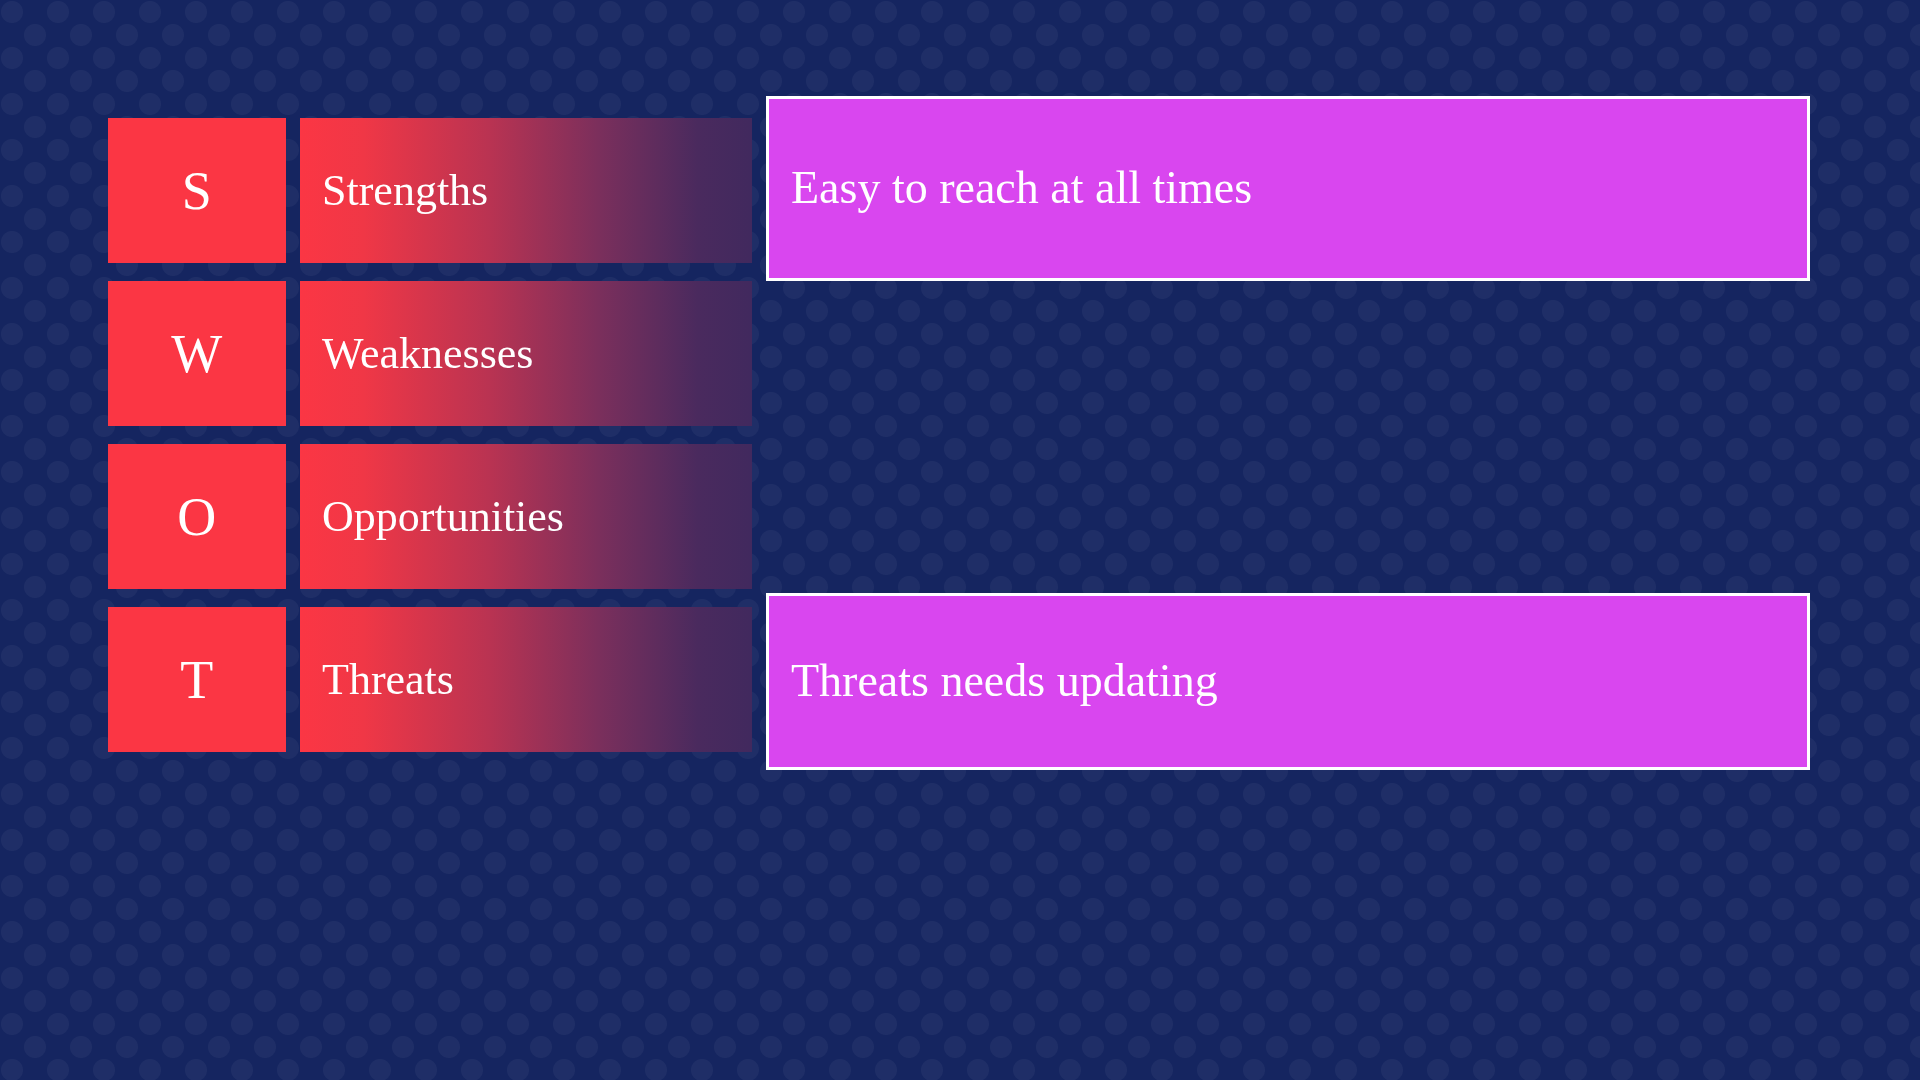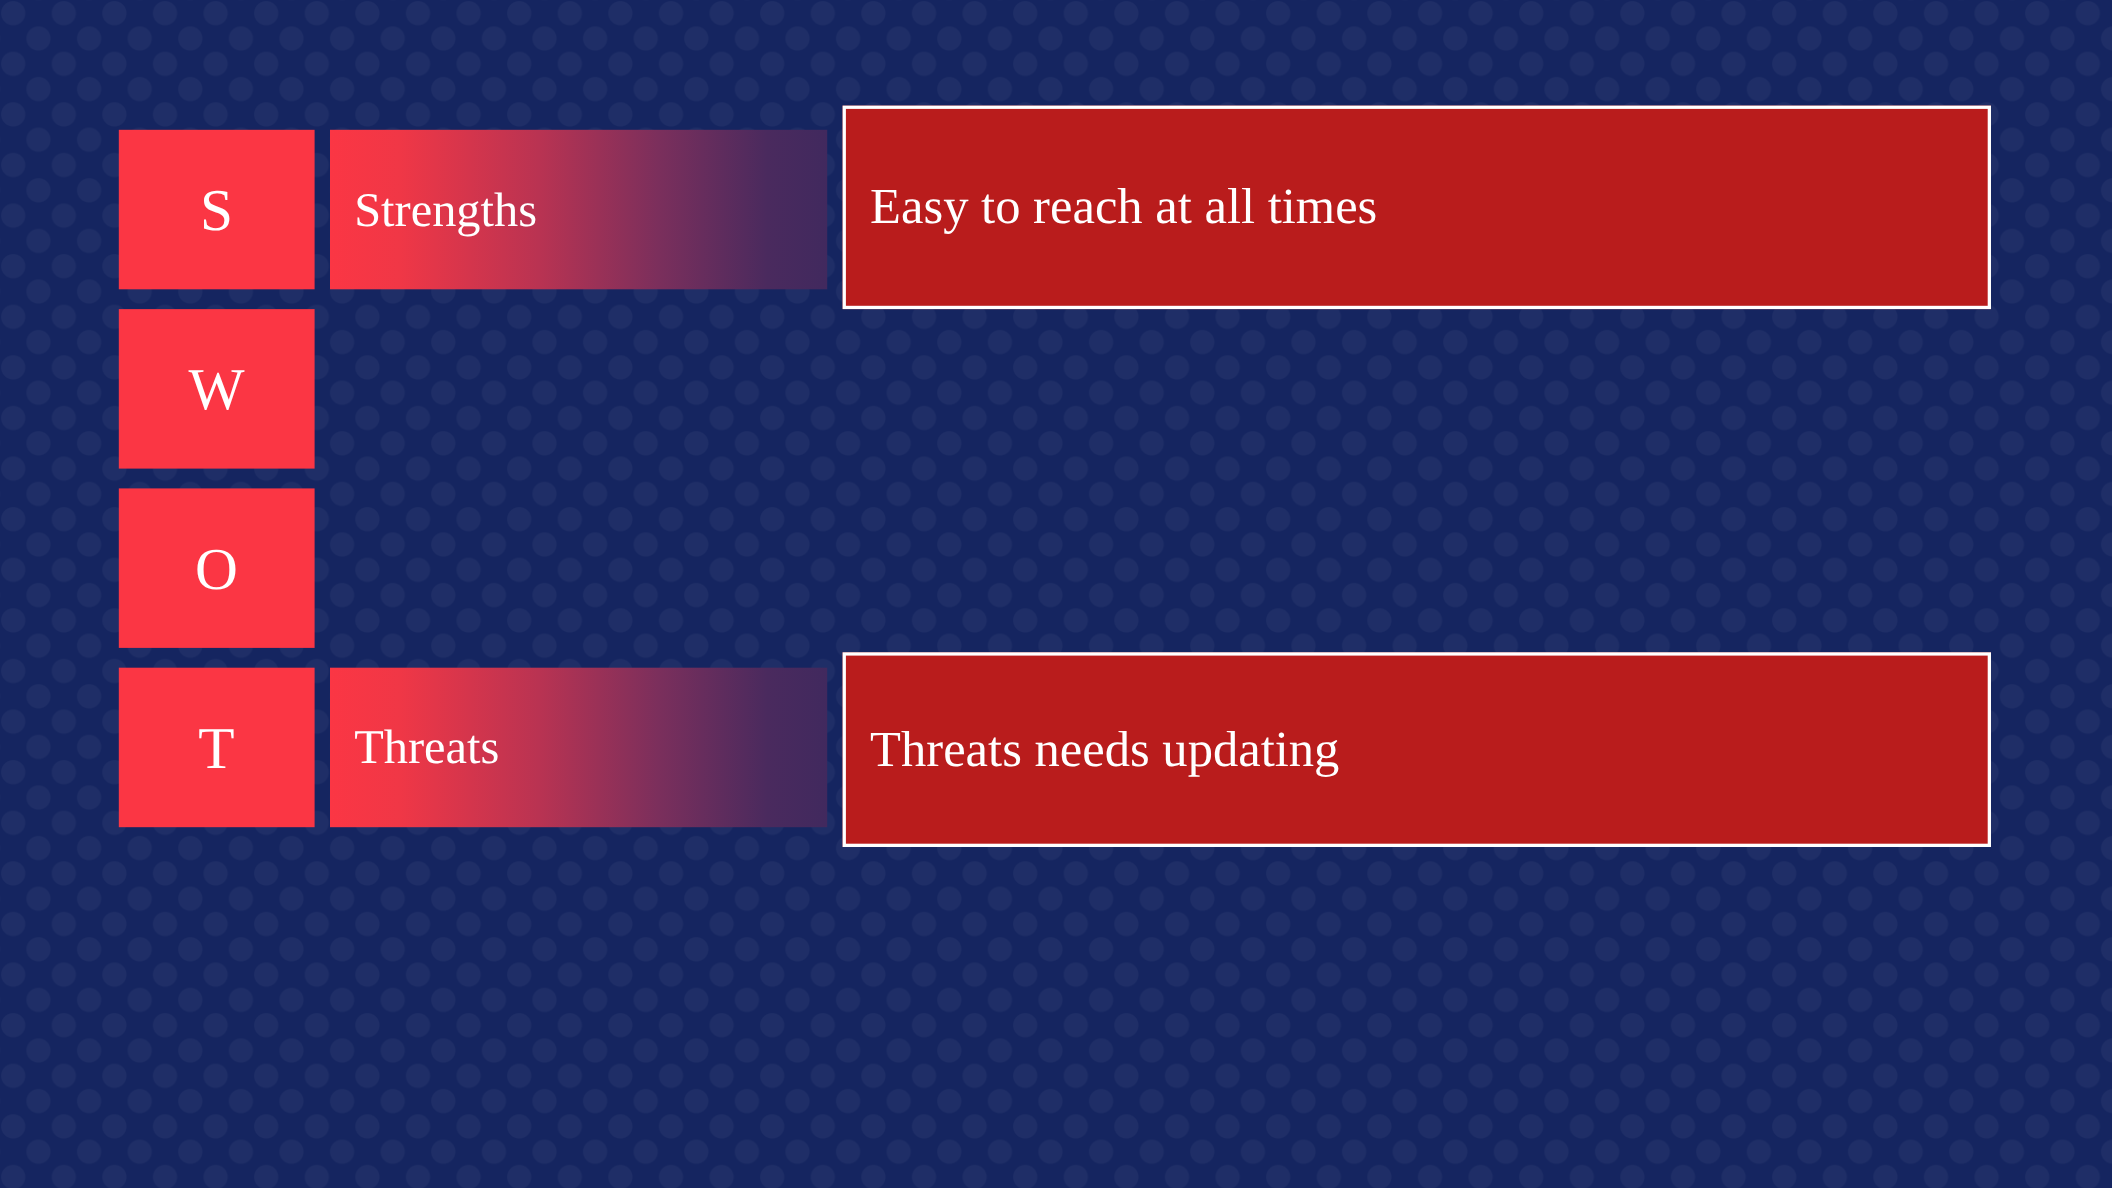--- a/index.html
+++ b/index.html
@@ -100,21 +100,21 @@
   
   .bar-gap {
     width: 14px;
     flex: 0 0 14px;
   }
 
   
   .content-box {
     flex: 1 1 auto;
     border: 3px solid #ffffff;
-    background-color: #b91c1c;
+    background-color: #d946ef;
     display: flex;
     align-items: center;
     padding-left: 22px;
     box-sizing: border-box;
     margin-right: 2px;
   }
 
   .content-text {
     color: #ffffff;
     font-size: 46px;
@@ -150,28 +150,34 @@
       <div class="content-box">
         <span class="content-text">Easy to reach at all times</span>
       </div>
     </div>
 
     <div class="swot-row" data-row="1">
       <div class="letter-tile">
         <span class="letter-glyph">W</span>
       </div>
       <div class="tile-gap"></div>
+      <div class="category-bar">
+        <span class="category-label">Weaknesses</span>
+      </div>
       <div class="bar-gap"></div>
     </div>
 
     <div class="swot-row" data-row="2">
       <div class="letter-tile">
         <span class="letter-glyph">O</span>
       </div>
       <div class="tile-gap"></div>
+      <div class="category-bar">
+        <span class="category-label">Opportunities</span>
+      </div>
       <div class="bar-gap"></div>
     </div>
 
     <div class="swot-row" data-row="3">
       <div class="letter-tile">
         <span class="letter-glyph">T</span>
       </div>
       <div class="tile-gap"></div>
       <div class="category-bar">
         <span class="category-label">Threats</span>

